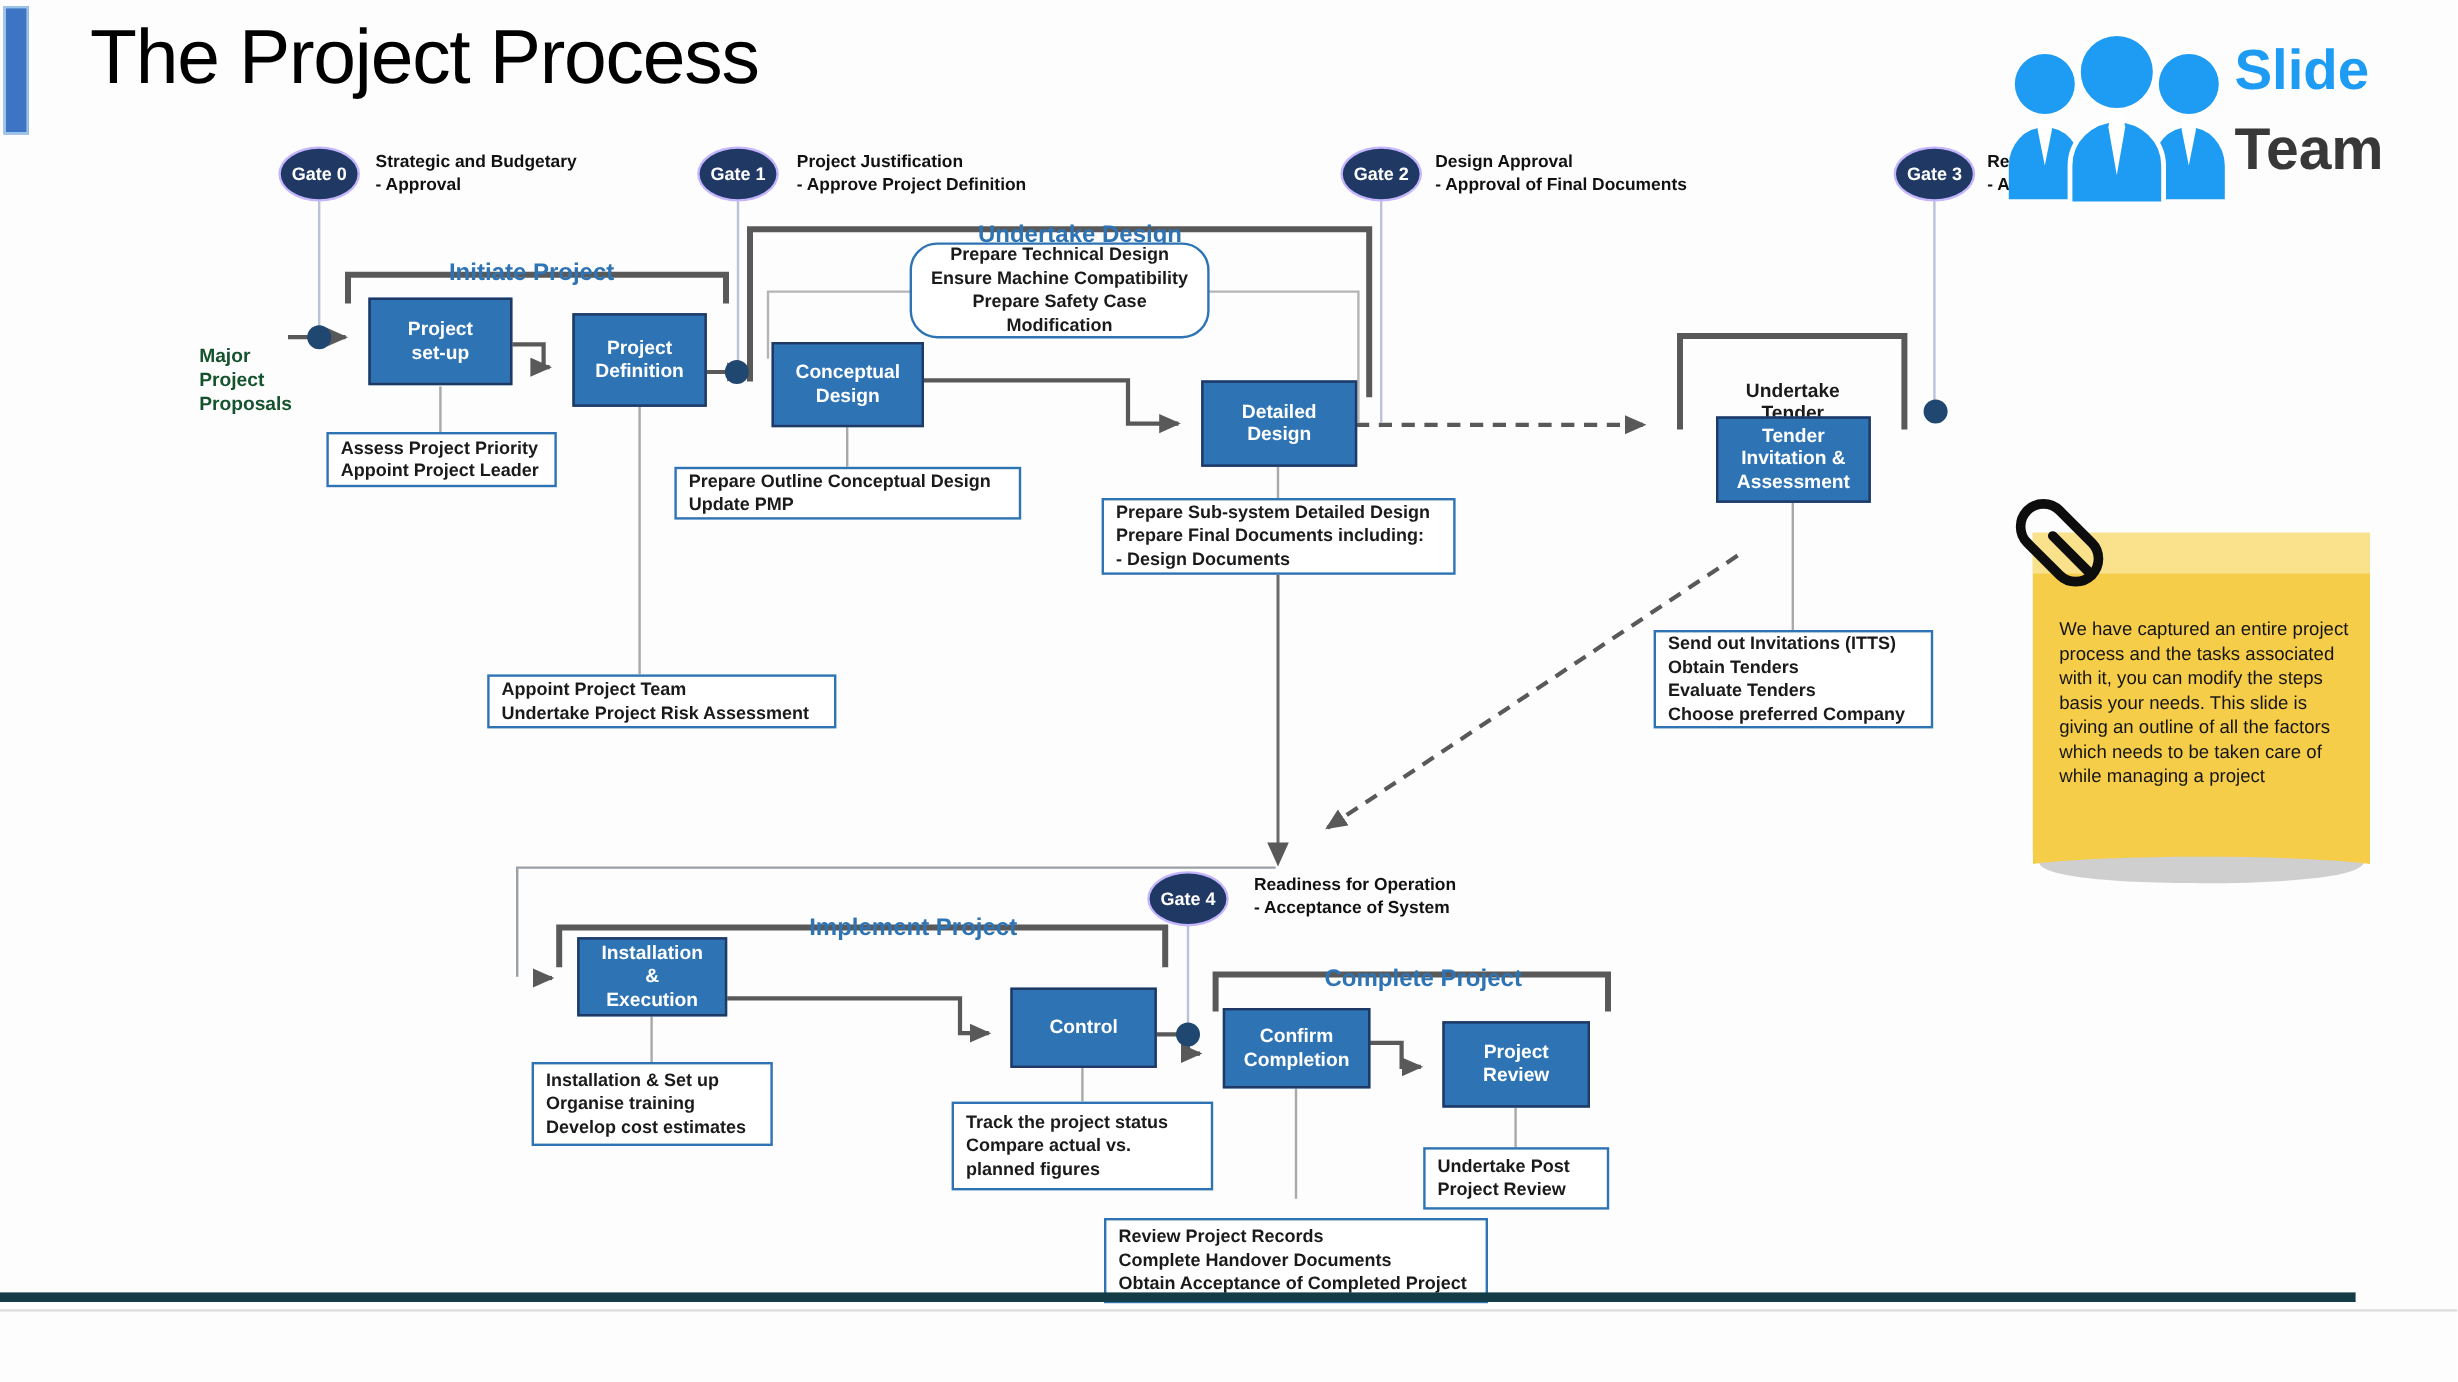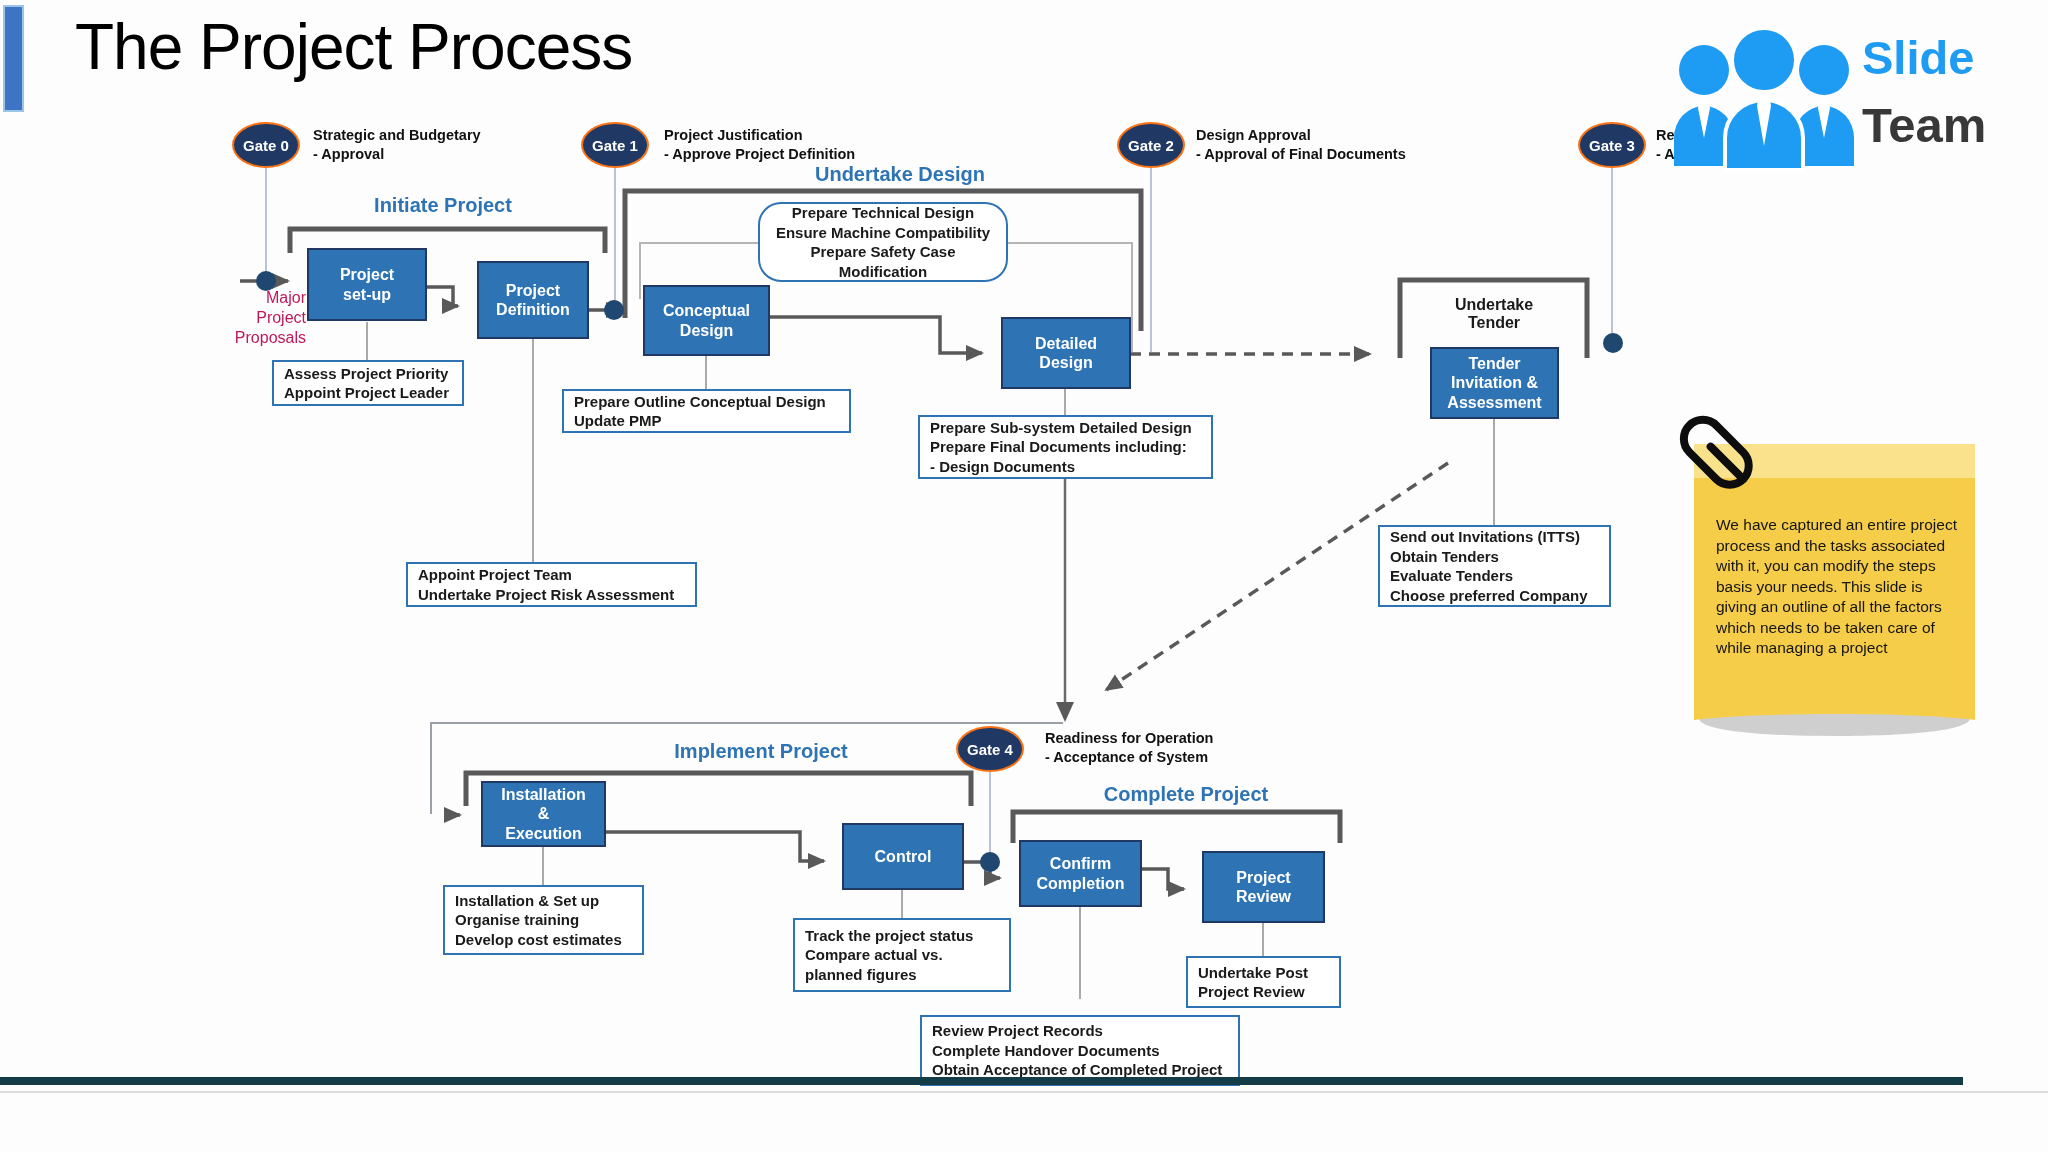--- a/index.html
+++ b/index.html
@@ -2,34 +2,34 @@
 <html><head>
 <meta charset="utf-8">
 <style>
   html,body{margin:0;padding:0;background:#fff;}
   .slide{position:relative;width:2048px;height:1152px;background:#fdfdfd;overflow:hidden;
          font-family:"Liberation Sans",sans-serif;}
   .abs{position:absolute;}
   svg.canvas{position:absolute;left:0;top:0;z-index:1;}
   .accent-bar{left:3px;top:5px;width:17px;height:103px;background:#3e74c4;border:2px solid #9dc3e6;z-index:2;}
   .title{left:75px;top:10px;font-size:64px;color:#000000;letter-spacing:-1px;z-index:2;}
-  .gate{width:68px;height:46px;background:#1f3864;border:2px solid #f97316;border-radius:50%;
+  .gate{width:68px;height:46px;background:#1f3864;border:2px solid #c4b5fd;border-radius:50%;
         color:#fff;font-weight:bold;font-size:15px;display:flex;align-items:center;justify-content:center;
         z-index:3;box-sizing:border-box;}
   .gatedesc{font-weight:bold;font-size:14.5px;line-height:18.5px;color:#111;white-space:pre-line;z-index:2;}
-  .seclabel{font-weight:bold;font-size:20px;color:#2e74b5;text-align:center;z-index:2;white-space:pre-line;}
+  .seclabel{font-weight:bold;font-size:20px;color:#2e74b5;text-align:center;z-index:2;white-space:pre-line;margin-top:22px;}
   .seclabel.dark{color:#1a1a1a;font-size:16px;line-height:18px;}
   .pbox{background:#2e74b5;border:2px solid #1f3864;color:#fff;font-weight:bold;font-size:16px;
         line-height:19.5px;display:flex;align-items:center;justify-content:center;text-align:center;
         white-space:pre-line;z-index:2;box-sizing:border-box;}
   .tbox{background:#fff;border:2px solid #2e74b5;color:#1a1a1a;font-weight:bold;font-size:15px;
         line-height:19.5px;display:flex;flex-direction:column;justify-content:center;
         white-space:pre-line;z-index:2;box-sizing:border-box;padding:4px 10px;text-align:left;}
   .tbox.center{text-align:center;align-items:center;border-radius:23px;}
-  .startlabel{font-weight:normal;font-size:16px;line-height:20px;color:#be185d;text-align:right;
+  .startlabel{font-weight:bold;font-size:16px;line-height:20px;color:#14532d;text-align:left;
         white-space:pre-line;z-index:2;}
   .note-body{left:1694px;top:444px;width:281px;height:266px;background:#f6cd49;z-index:4;}
   .note-top{left:1694px;top:444px;width:281px;height:34px;background:#fae28d;z-index:4;}
   .note-text{left:1716px;top:515px;width:244px;font-size:15.5px;line-height:20.5px;color:#141414;z-index:5;}
   .logo-word1{left:1862px;top:30px;font-size:47px;font-weight:bold;color:#1e9bf2;z-index:6;}
   .logo-word2{left:1862px;top:97px;font-size:49px;font-weight:bold;color:#383838;z-index:6;}
   .bottom-bar{left:0;top:1077px;width:1963px;height:8px;background:#143c46;z-index:2;}
   .bottom-line{left:0;top:1091px;width:2048px;height:2px;background:#dcdcdc;z-index:2;}
 </style>
 </head>

